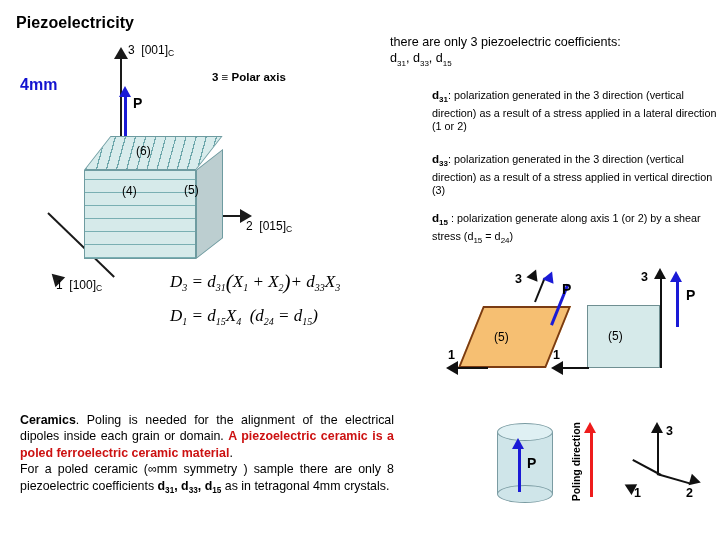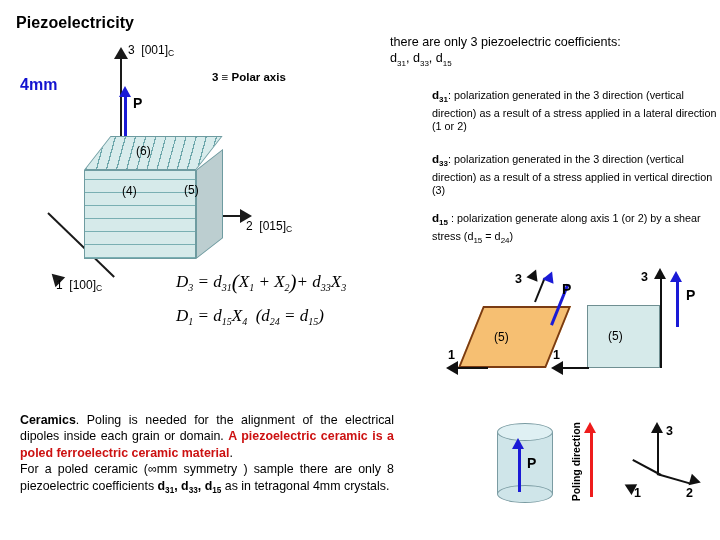--- a/index.html
+++ b/index.html
@@ -64,21 +64,21 @@
   #cube-face-right{
     position:absolute;left:112px;top:34px;width:27px;height:89px;
     background:#bcced0;border:1px solid #6e9ba0;box-sizing:border-box;
     transform:skewY(-38deg);transform-origin:top left;
   }
   #cube-label-6{left:136px;top:144px;font-size:12px;}
   #cube-label-4{left:122px;top:184px;font-size:12px;}
   #cube-label-5{left:184px;top:183px;font-size:12px;}
 
   
-  #equations{left:170px;top:270px;font-family:"Liberation Serif", serif;margin-left:6px;}
+  #equations{left:170px;top:270px;font-family:"Liberation Serif", serif;}
   .eq{font-size:17px;font-style:italic;margin-bottom:11px;white-space:nowrap;}
   .eq sub{font-size:10px;font-style:italic;}
   .paren{font-size:21px;font-style:italic;vertical-align:-2px;}
 
   
   #intro-text{left:390px;top:18px;width:325px;font-size:12.6px;line-height:16px;}
   .defs{left:432px;width:285px;font-size:10.8px;line-height:13.4px;}
   #def-d31{top:88px;}
   #def-d33{top:152px;}
   #def-d15{top:211px;}

